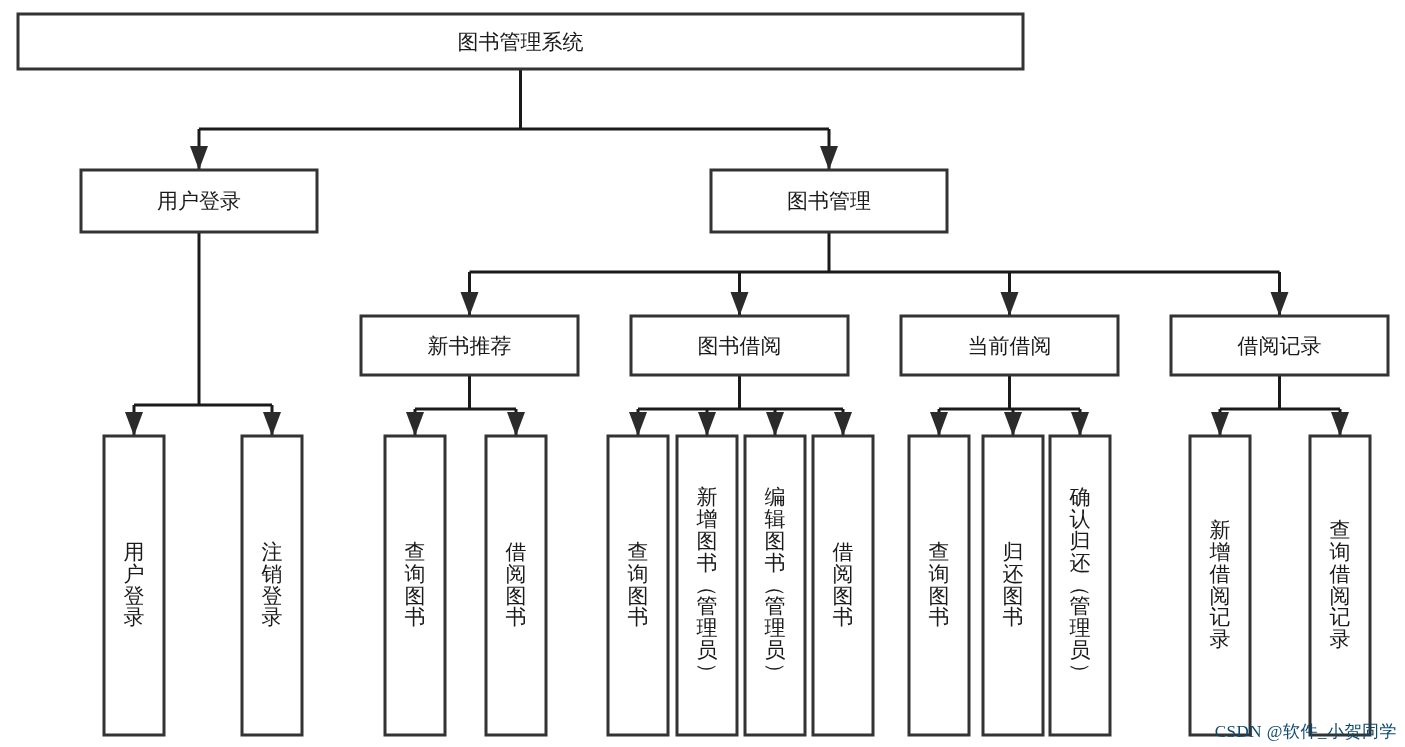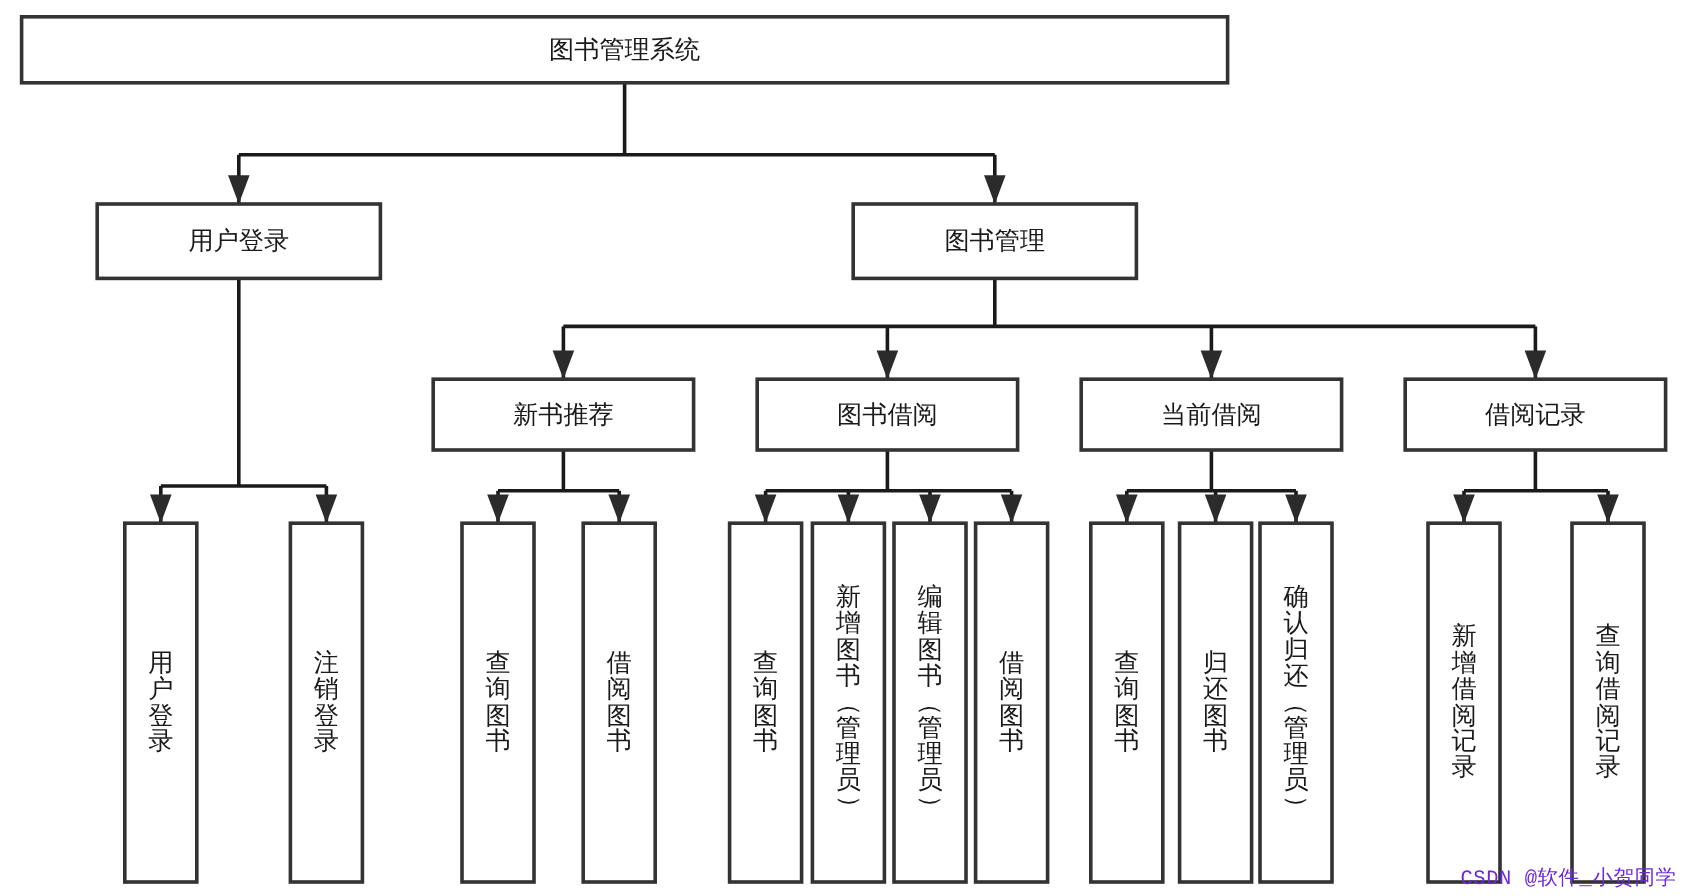--- a/index.html
+++ b/index.html
@@ -44,23 +44,23 @@
     fill: none;
   }
   .arrow-head {
     fill: #2b2b2b;
     stroke: none;
   }
   .watermark {
     position: absolute;
     right: 8px;
     bottom: 4px;
-    font-family: Liberation Mono, monospace;
+    font-family: Liberation Serif, serif;
     font-size: 17px;
-    color: #6d28d9;
+    color: #0c4a6e;
     white-space: nowrap;
     letter-spacing: 0.5px;
   }
   .vlabel-wrap {
     position: absolute;
     display: flex;
     flex-direction: column;
     align-items: center;
     justify-content: center;
     line-height: 1.04;

